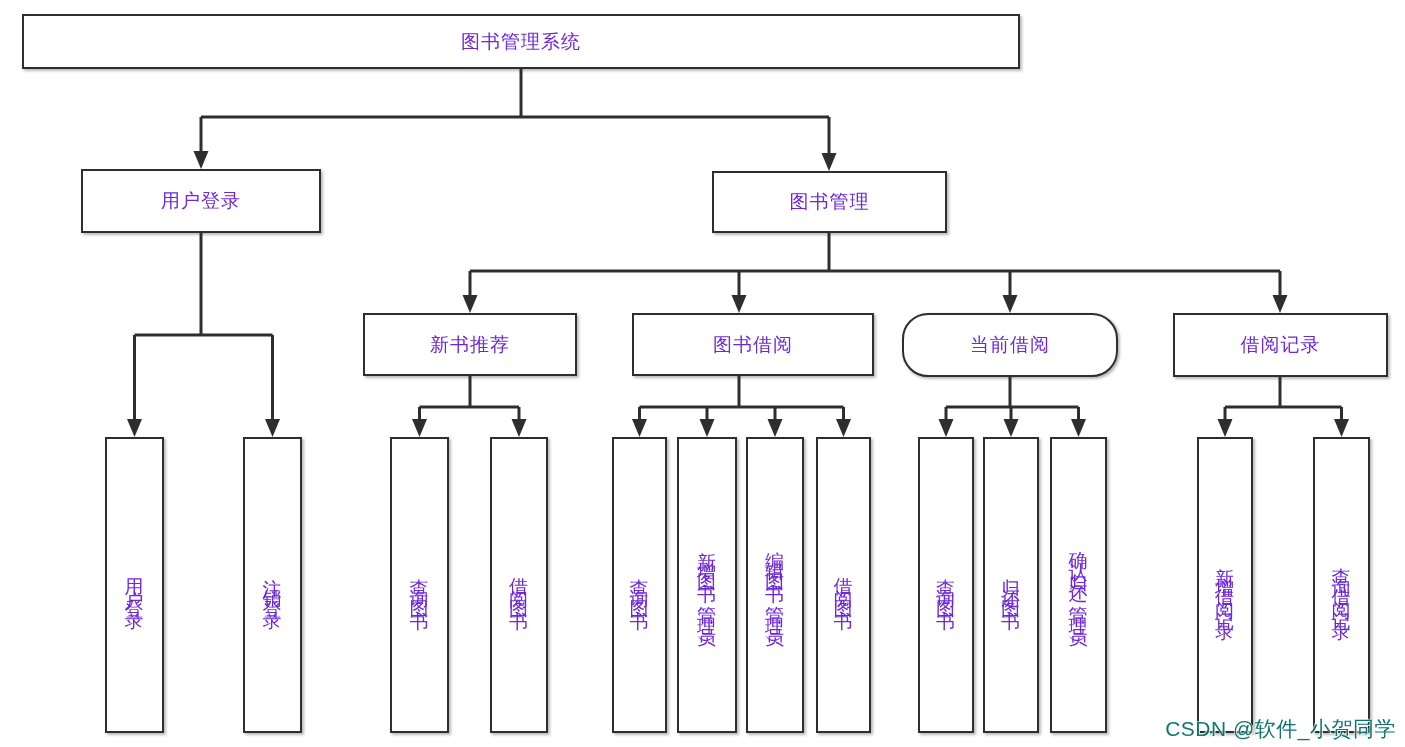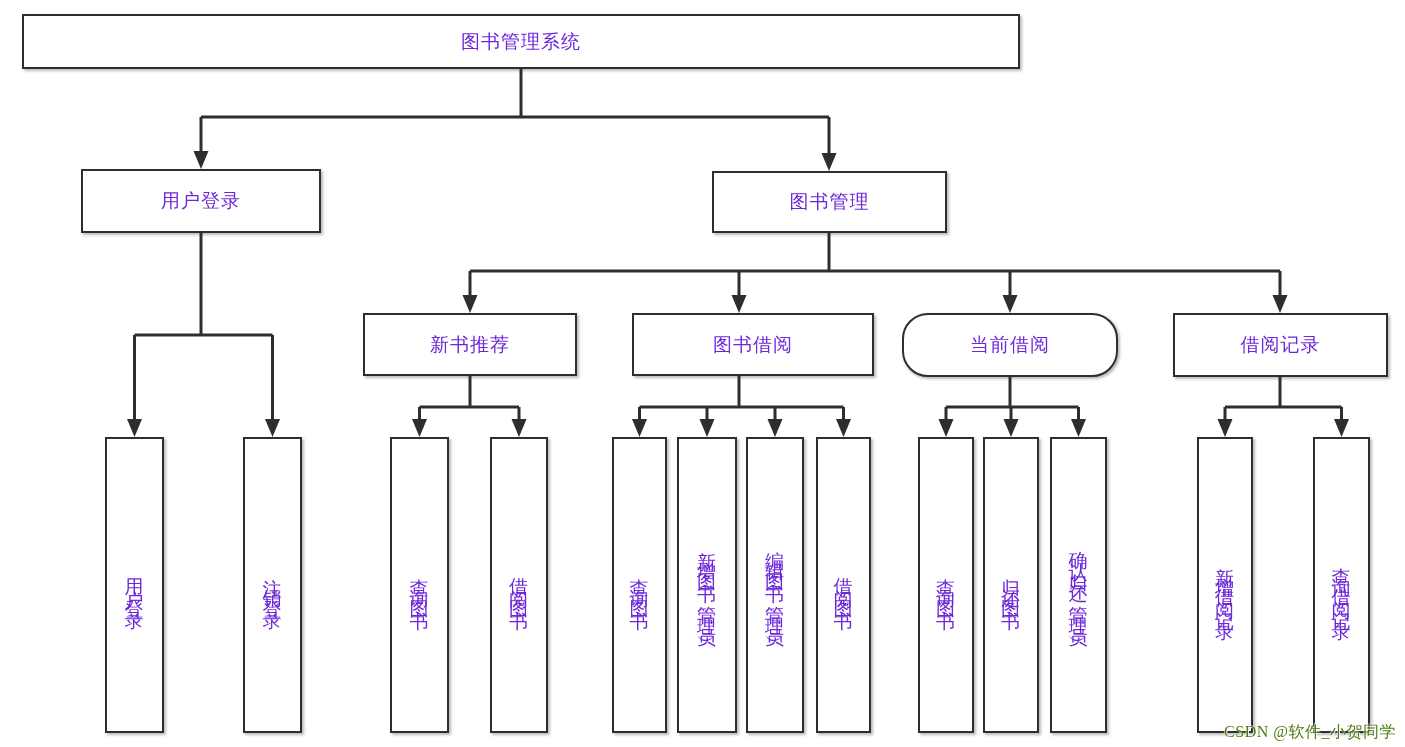--- a/index.html
+++ b/index.html
@@ -31,26 +31,25 @@
     font-size: 19px;
     letter-spacing: 11px;
     line-height: 1;
     white-space: nowrap;
   }
   #watermark {
     position: absolute;
     right: 9px;
     bottom: 4px;
     z-index: 3;
-    font-size: 16px;
-    color: #4d7c0f;
+    font-size: 21px;
+    color: #0f766e;
     letter-spacing: 0.5px;
     text-shadow: 1px 1px 0 rgba(255,255,255,0.9), -1px -1px 0 rgba(255,255,255,0.6);
     white-space: nowrap;
-    font-family: Liberation Serif, serif;
   }
 </style>
 </head>
 <body>
 
 <div id="canvas">
 
   <svg id="wires" width="1405" height="747" viewBox="0 0 1405 747">
     <g stroke="#2e2e2e" stroke-width="3" fill="none">
 

